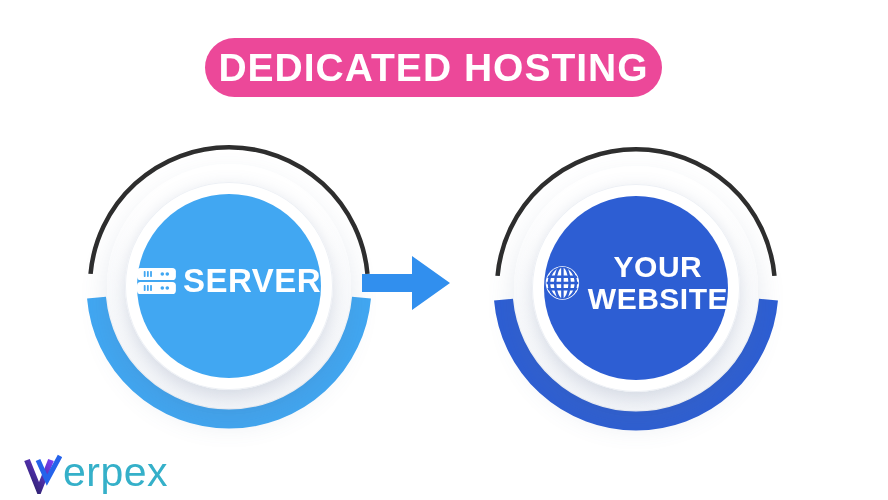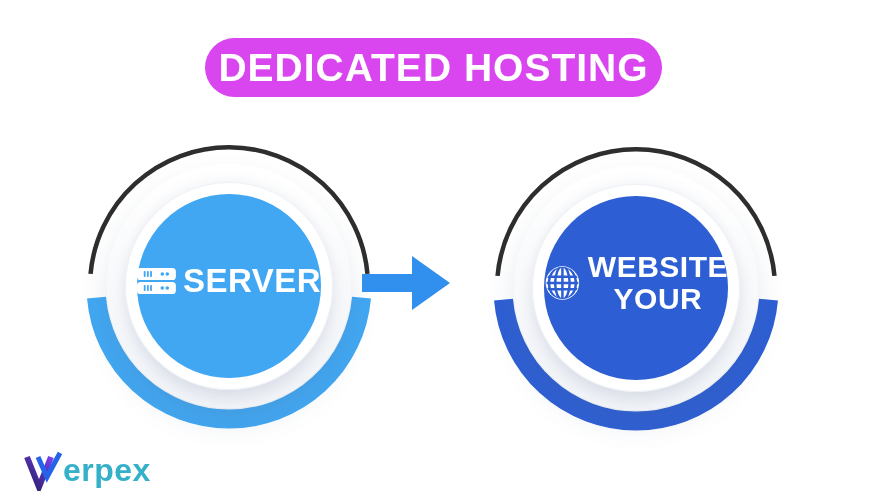--- a/index.html
+++ b/index.html
@@ -45,28 +45,28 @@
   }
   .node-left  .node-label { font-size:33px; }
   .node-right .node-label { font-size:30px; }
   .node-label span { display:block; }
 
   
   .arrow { position:absolute; left:362px; top:256px; }
 
   
   .logo { position:absolute; left:24px; top:449px; display:flex; align-items:center; }
-  .logo-text { font-size:32px; font-weight:700; letter-spacing:0.5px; margin-left:1px; }
+  .logo-text { font-size:41px; font-weight:400; letter-spacing:0.5px; margin-left:1px; }
 </style>
 </head>
 <body>
 
 <div class="canvas" style="background: rgb(255, 255, 255);">
 
-  <div class="title-pill" style="background: #d946ef;">
+  <div class="title-pill" style="background: #ec4899;">
     <span class="title-text" style="color: rgb(255, 255, 255);">DEDICATED HOSTING</span>
   </div>
 
   <div class="node node-left">
     <svg class="arcs" viewBox="0 0 290 290" aria-hidden="true">
       <path class="arc-dark" d="M 6.55 132.89 A 139 139 0 0 1 283.45 132.89" stroke="#2e2e2e"></path>
       <path class="arc-thick" d="M 12.5 156.6 A 133 133 0 0 0 277.5 156.6" stroke="#41a7f2"></path>
     </svg>
     <div class="disc-outer"></div>
     <div class="disc-mid"></div>
@@ -113,22 +113,22 @@
         <g clip-path="url(#globeclip)" fill="none" stroke-width="4.5" stroke="#2d5ed3">
           <line x1="2" y1="22" x2="64" y2="22"></line>
           <line x1="2" y1="33" x2="64" y2="33"></line>
           <line x1="2" y1="44" x2="64" y2="44"></line>
           <line x1="33" y1="2" x2="33" y2="64"></line>
           <ellipse cx="33" cy="33" rx="13" ry="30"></ellipse>
           <ellipse cx="33" cy="33" rx="24" ry="30"></ellipse>
         </g>
       </svg>
       <div class="node-label">
+        <span>YOUR</span>
         <span>WEBSITE</span>
-        <span>YOUR</span>
       </div>
     </div>
   </div>
 
   <div class="logo">
     <svg width="38" height="42" viewBox="0 0 38 42" aria-hidden="true">
       <defs>
         <linearGradient id="vgrad" x1="0" y1="1" x2="1" y2="0">
           <stop offset="0" stop-color="#241e5e"></stop>
           <stop offset="1" stop-color="#7a3ff2"></stop>

